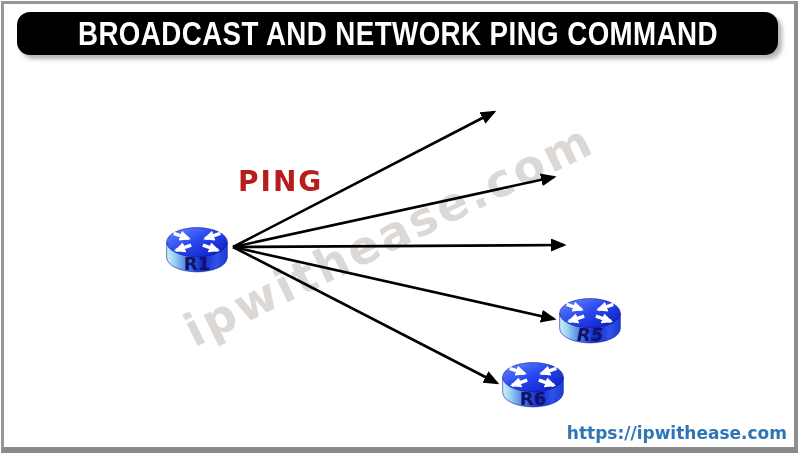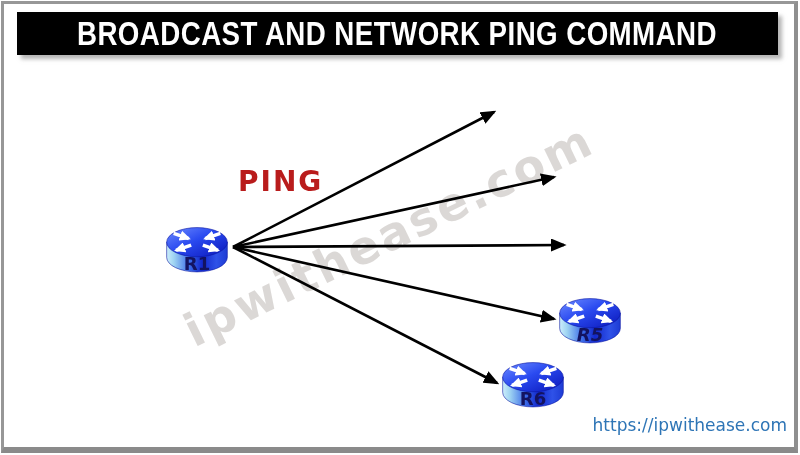--- a/index.html
+++ b/index.html
@@ -12,21 +12,21 @@
     position:absolute;left:1px;top:1px;right:2px;bottom:2px;
     border:3px solid #979797;
     border-right:4px solid #8f8f8f;
     border-bottom:6px solid #8a8a8a;
     background:#ffffff;
   }
   .title-bar{
     position:absolute;left:17px;top:12px;width:761px;height:43px;
     background:#000000;
     box-shadow:4px 4px 4px rgba(120,120,120,0.55);
-    display:flex;align-items:center;justify-content:flex-end;
+    display:flex;align-items:center;justify-content:center;border-radius:13px;
   }
   .title-text{
     color:#ffffff;font-family:"Liberation Sans",sans-serif;
     font-weight:bold;font-size:33px;white-space:nowrap;
     transform:scaleX(0.84);letter-spacing:0.5px;
   }
   #diagram-layer{position:absolute;left:0;top:0;width:800px;height:455px;}
   #edges-svg{position:absolute;left:0;top:0;width:800px;height:455px;}
   .router{
     position:absolute;width:70px;height:54px;
@@ -38,22 +38,22 @@
   }
   .watermark{
     position:absolute;left:165px;top:210px;width:440px;
     text-align:center;
     font-size:46px;font-weight:bold;letter-spacing:3px;
     color:rgba(150,140,134,0.34);
     transform:rotate(-26deg);
     white-space:nowrap;pointer-events:none;
   }
   .footer-url{
-    position:absolute;right:13px;bottom:20px;
-    font-size:17px;font-weight:normal;color:#2e75b6;text-align:right;
+    position:absolute;right:13px;bottom:12px;
+    font-size:17px;font-weight:bold;color:#2e75b6;text-align:right;
   }
   .defs-holder{position:absolute;width:0;height:0;overflow:visible;}
 </style>
 </head>
 <body>
 
 <svg class="defs-holder" aria-hidden="true">
   <defs>
     <linearGradient id="topGrad" x1="0" y1="0" x2="1" y2="1">
       <stop offset="0%" stop-color="#6f8dff"></stop>

